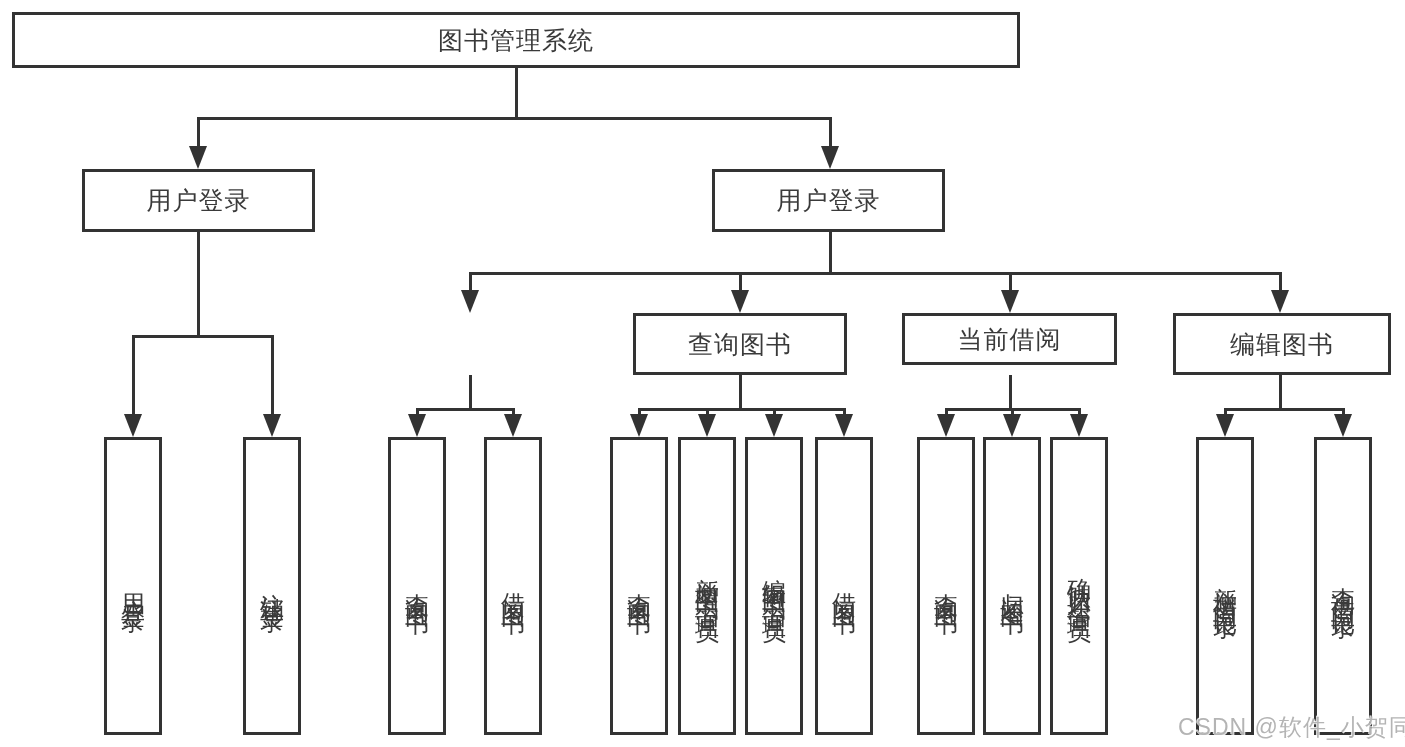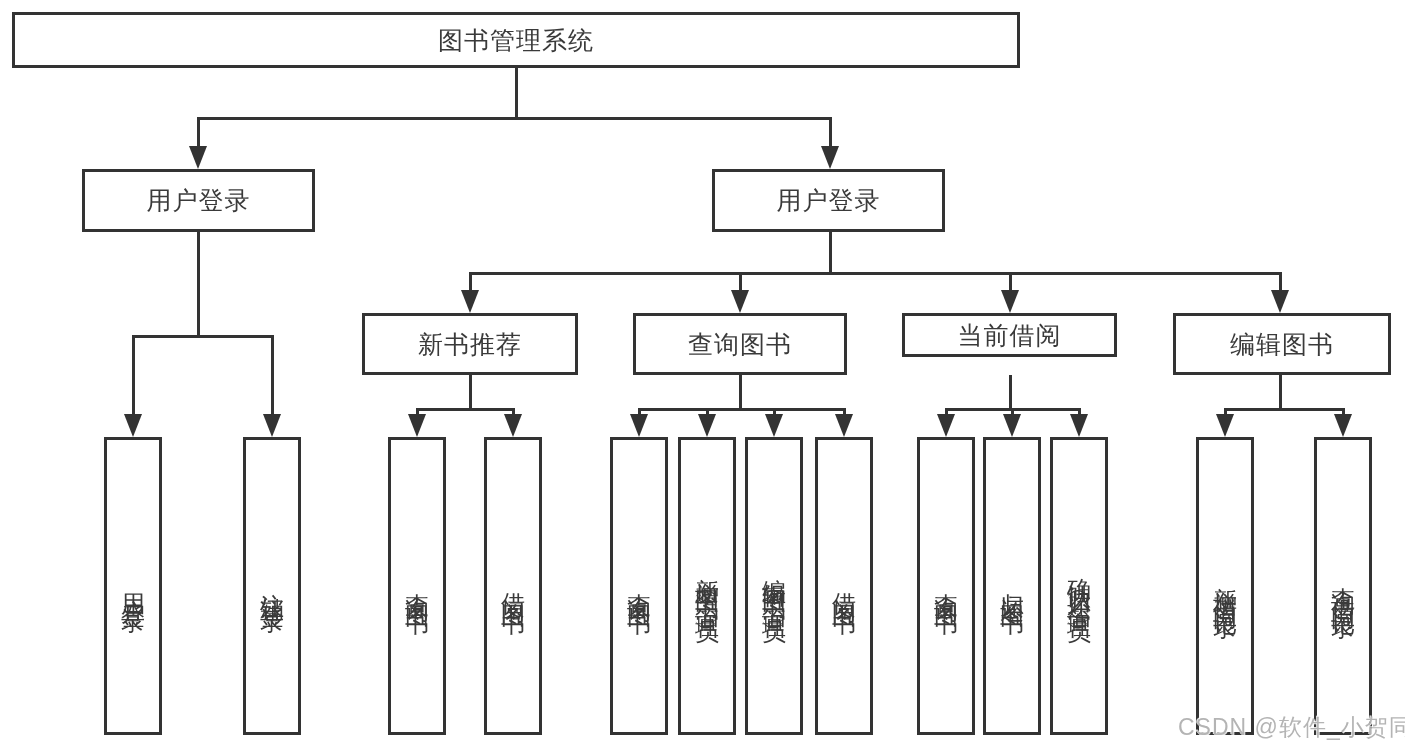--- a/index.html
+++ b/index.html
@@ -70,27 +70,24 @@
   <div class="hl" style="left:469px;top:272px;width:813px"></div>
   <div class="vl" style="left:469px;top:272px;height:21px"></div>
   <div class="vl" style="left:739px;top:272px;height:21px"></div>
   <div class="vl" style="left:1009px;top:272px;height:21px"></div>
   <div class="vl" style="left:1279px;top:272px;height:21px"></div>
   <div class="arr" style="left:461px;top:290px"></div>
   <div class="arr" style="left:731px;top:290px"></div>
   <div class="arr" style="left:1001px;top:290px"></div>
   <div class="arr" style="left:1271px;top:290px"></div>
 
-  <div class="box hbox" style="left:362px;top:313px;width:216px;height:62px">
-    <span>新书推荐</span>
-  </div>
   <div class="box hbox" style="left:633px;top:313px;width:214px;height:62px">
     <span>查询图书</span>
   </div>
-  <div class="box hbox" style="left:902px;top:313px;width:215px;height:44px">
+  <div class="box hbox" style="left:902px;top:313px;width:215px;height:52px">
     <span>当前借阅</span>
   </div>
   <div class="box hbox" style="left:1173px;top:313px;width:218px;height:62px">
     <span>编辑图书</span>
   </div>
 
   <div class="vl" style="left:469px;top:375px;height:33px"></div>
   <div class="vl" style="left:739px;top:375px;height:33px"></div>
   <div class="vl" style="left:1009px;top:375px;height:33px"></div>
   <div class="vl" style="left:1279px;top:375px;height:33px"></div>

